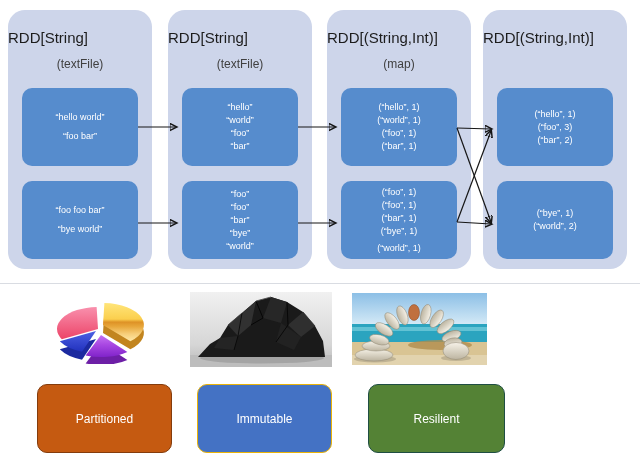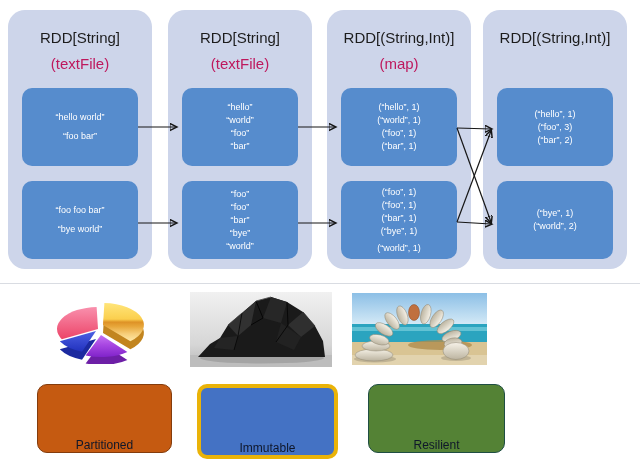--- a/index.html
+++ b/index.html
@@ -10,22 +10,22 @@
   
   .diagram{position:absolute;left:0;top:0;width:640px;height:282px;}
   .rdd-col{
     position:absolute;top:10px;width:144px;height:259px;
     background:#cdd5ea;border-radius:17px;
   }
   .rdd-col:nth-of-type(1){left:8px;}
   .rdd-col:nth-of-type(2){left:168px;}
   .rdd-col:nth-of-type(3){left:327px;}
   .rdd-col:nth-of-type(4){left:483px;}
-  .col-title{margin-top:15px;text-align:center;font-size:15px;line-height:26px;color:#1c1c1c;white-space:nowrap;}
-  .col-op{text-align:center;font-size:15px;line-height:26px;color:#be185d;white-space:nowrap;}
+  .col-title{margin-top:15px;text-align:left;font-size:15px;line-height:26px;color:#1c1c1c;white-space:nowrap;}
+  .col-op{text-align:center;font-size:12px;line-height:26px;color:#404040;white-space:nowrap;}
   .part{
     position:absolute;left:14px;width:116px;height:78px;
     background:#568ccd;border-radius:10px;
     display:flex;flex-direction:column;justify-content:center;align-items:center;
     color:#ffffff;text-align:center;
   }
   .part.p1{top:78px;}
   .part.p2{top:171px;}
   .part .line{font-size:9px;line-height:13px;white-space:nowrap;}
   .part.lh-wide .line{line-height:19px;}
@@ -35,25 +35,25 @@
   
   .separator{position:absolute;left:0;top:283px;width:640px;height:1px;background:#d9dce2;}
   
   .img-fig{position:absolute;margin:0;padding:0;line-height:0;}
   .fig-pie{left:38px;top:296px;}
   .fig-rock{left:190px;top:292px;}
   .fig-arch{left:352px;top:293px;}
   
   .prop-box{
     position:absolute;top:384px;height:67px;border-radius:10px;
-    display:flex;align-items:flex-end;justify-content:center;
-    color:#0f172a;font-size:12px;
+    display:flex;align-items:center;justify-content:center;
+    color:#ffffff;font-size:12px;
   }
   .prop-partitioned{left:37px;width:133px;background:#c55a11;border:1px solid #843c0c;}
-  .prop-immutable{left:197px;width:133px;background:#4472c4;border:4px solid #eab308;}
+  .prop-immutable{left:197px;width:133px;background:#4472c4;border:1px solid #eab308;}
   .prop-resilient{left:352px;width:135px;background:#548235;border:1px solid #1f4e43;margin-left:16px;}
 </style>
 </head>
 <body>
 
 <div class="stage">
 
   <section class="diagram">
 
     <div class="rdd-col">

